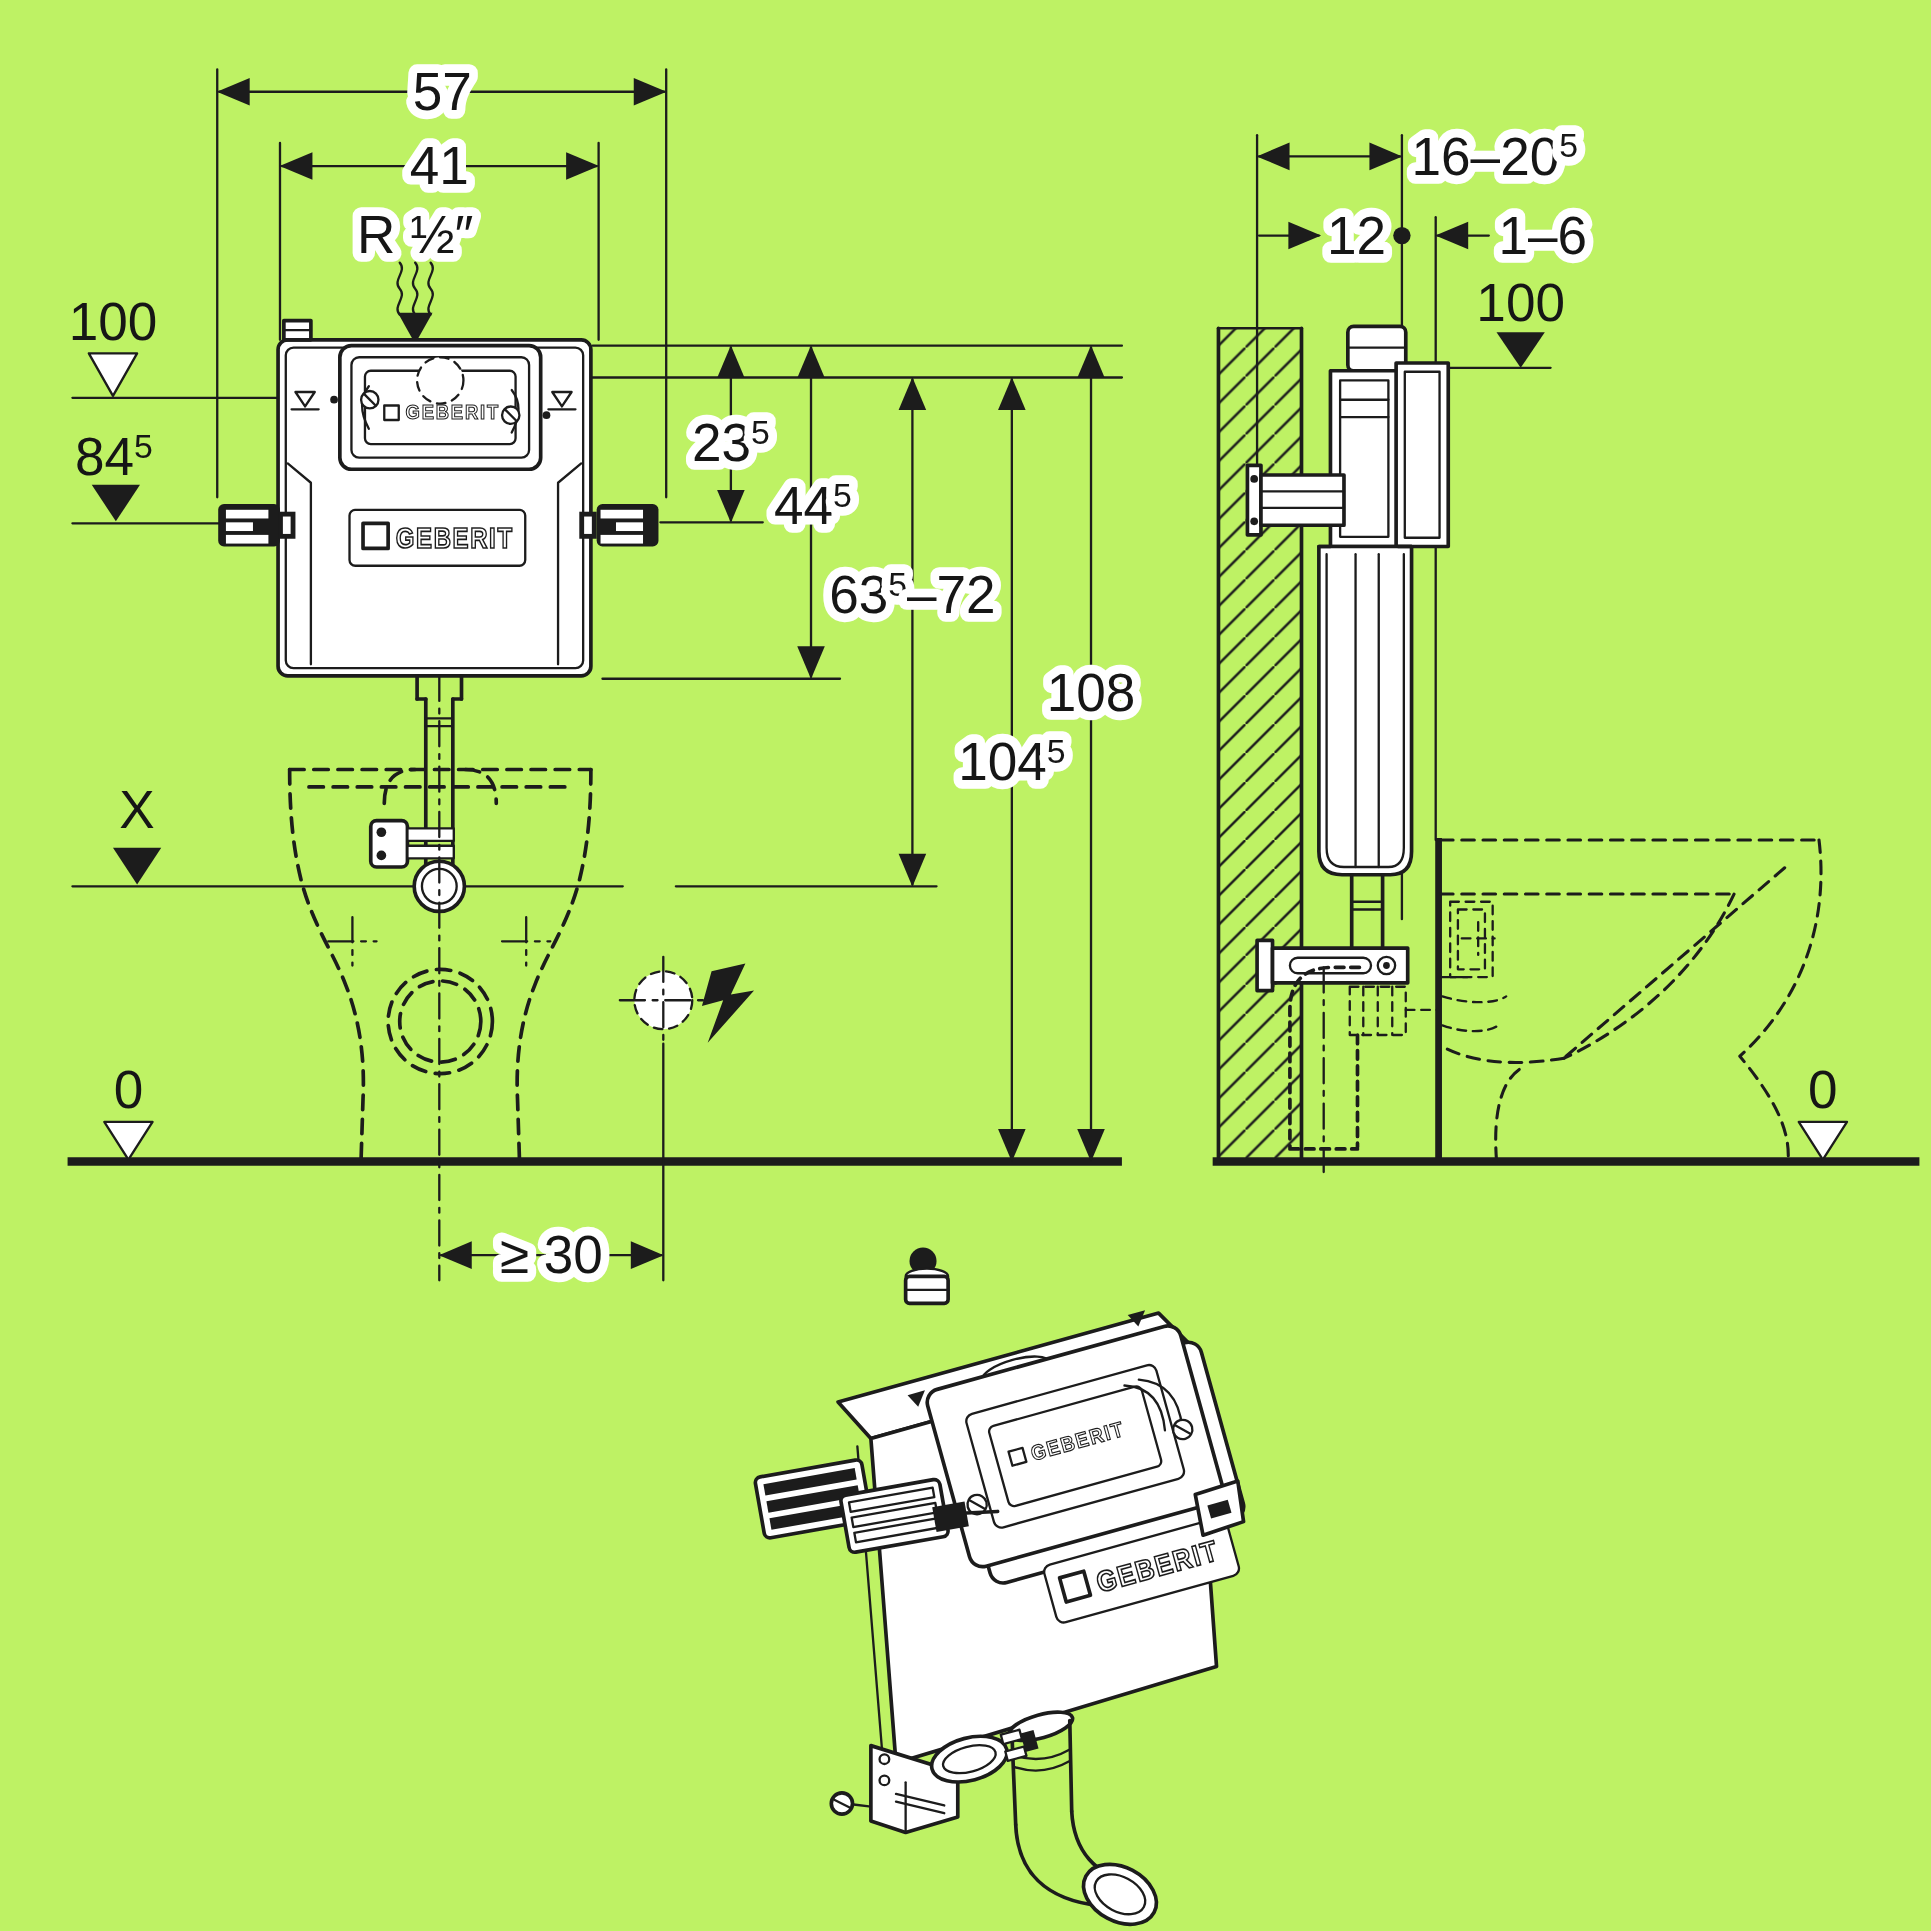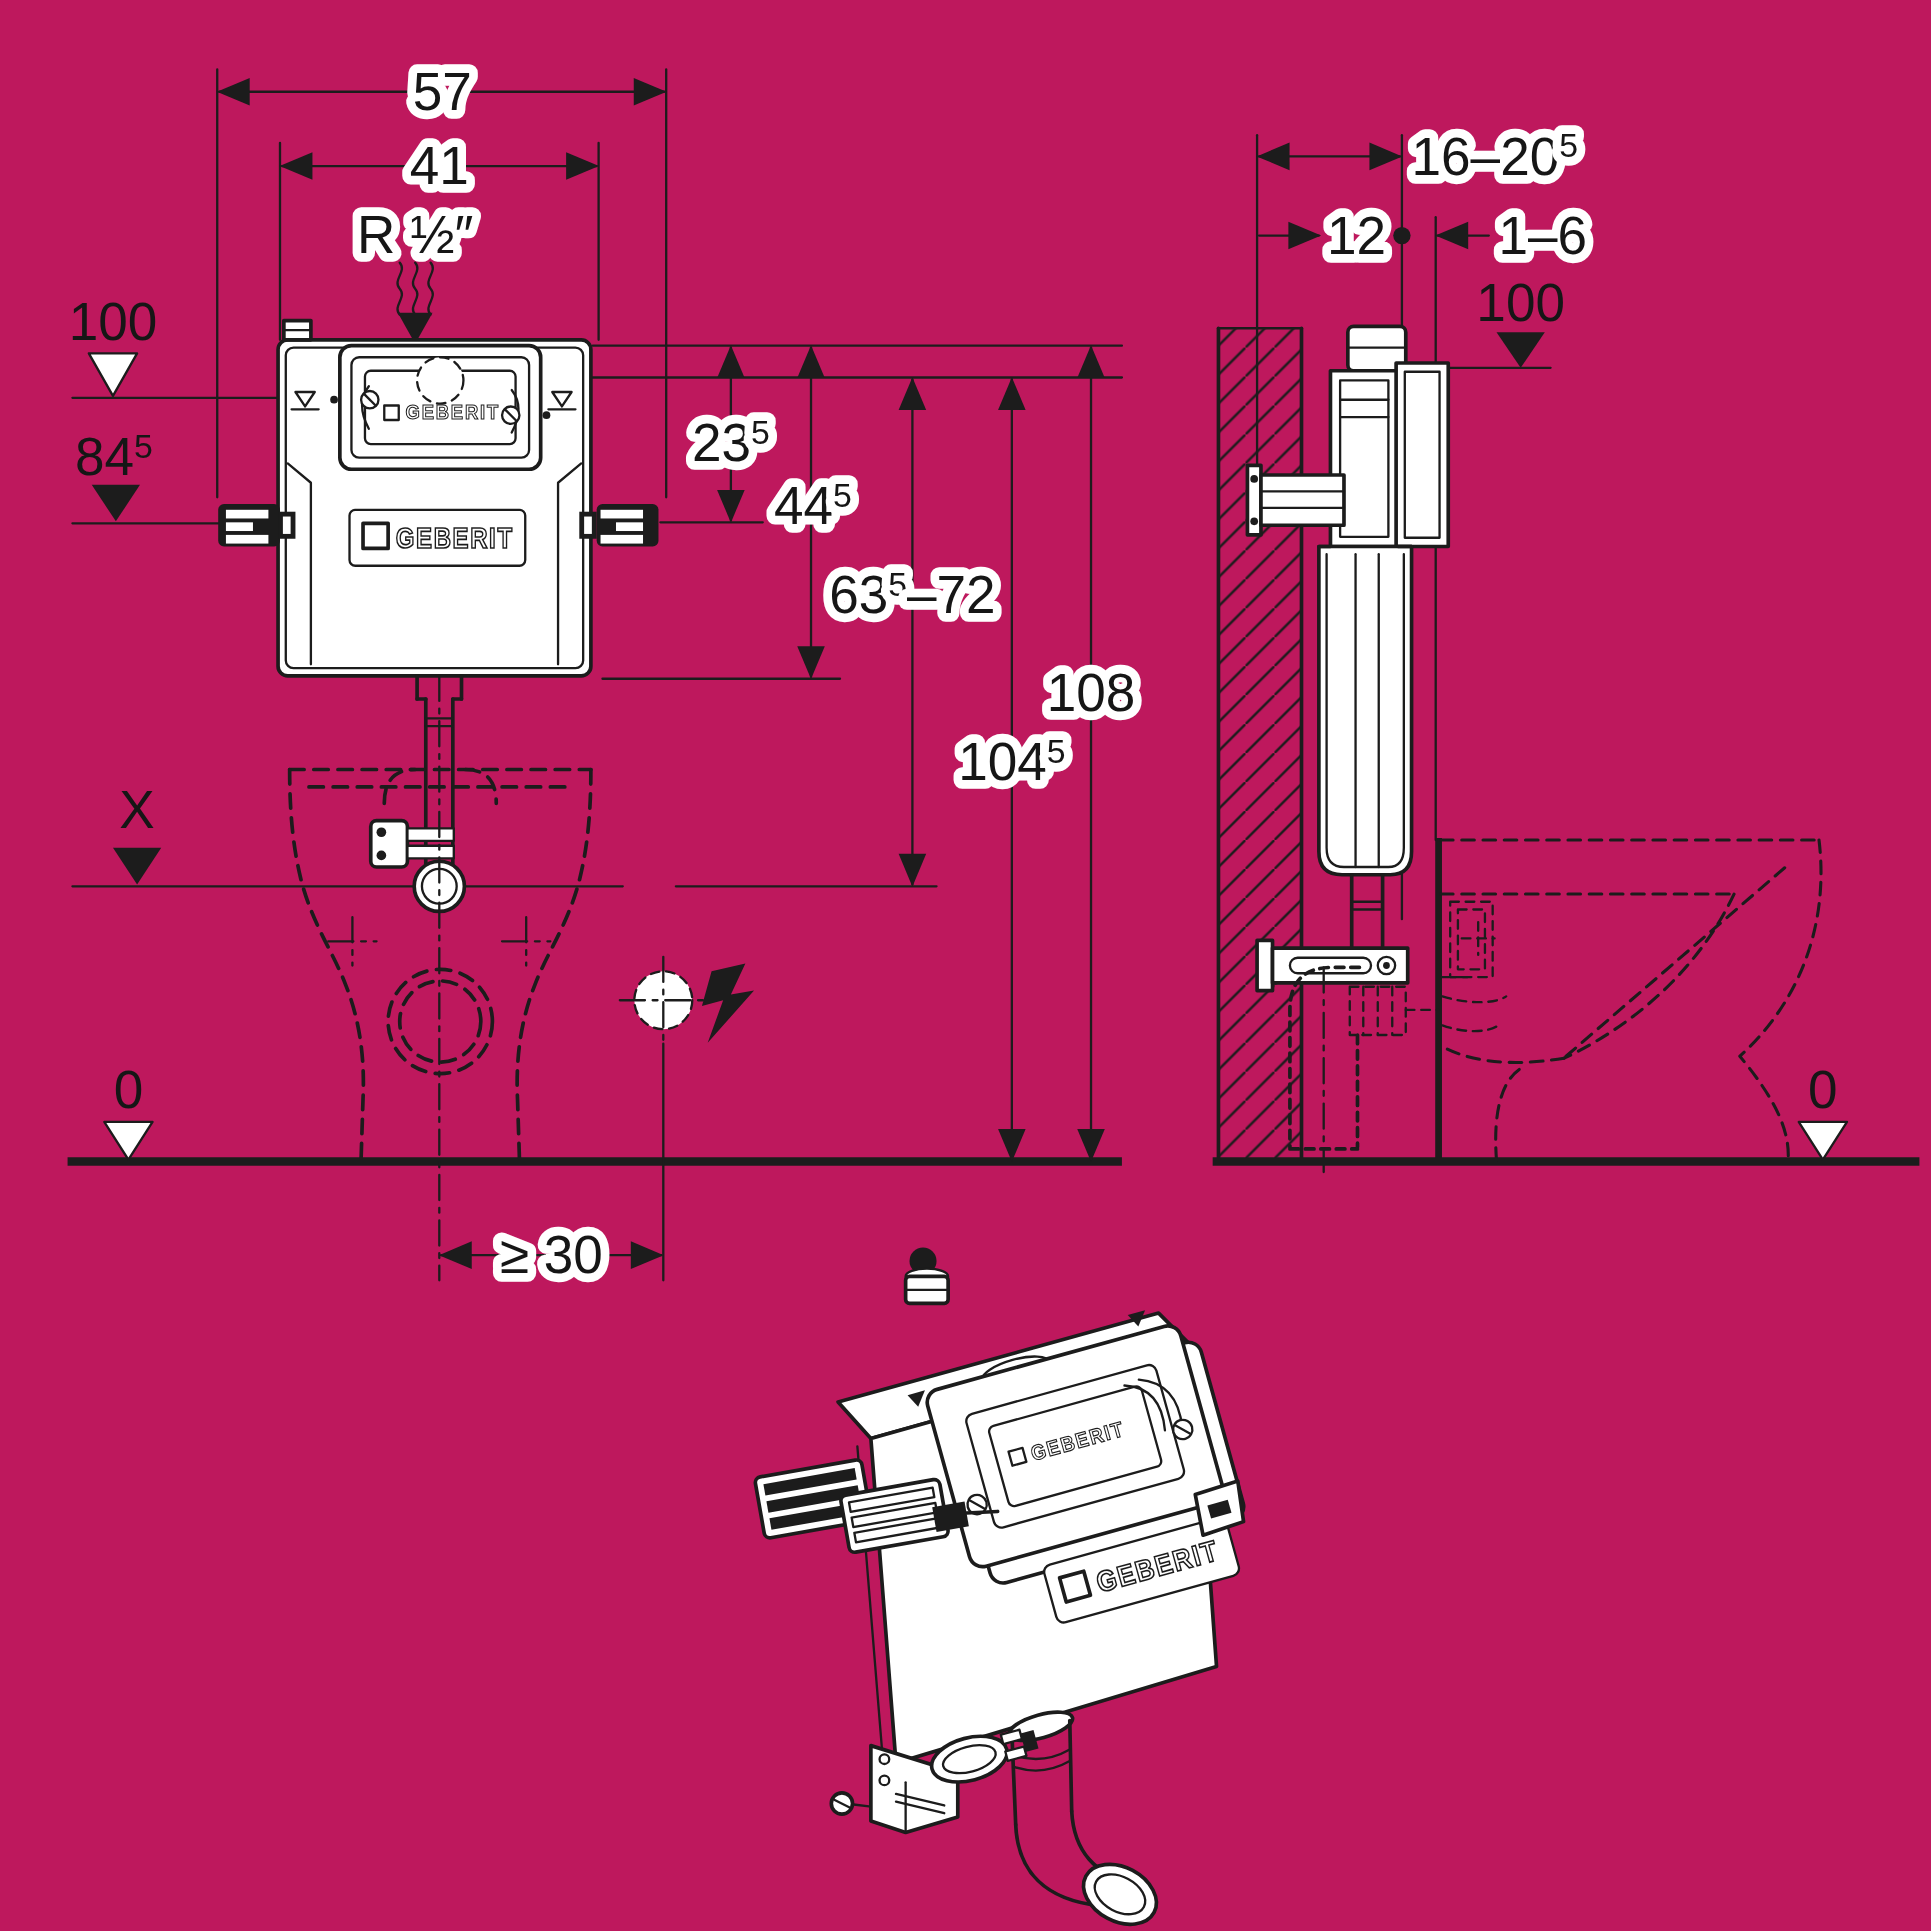--- a/index.html
+++ b/index.html
@@ -1,16 +1,16 @@
 <!DOCTYPE html>
 <html><head>
 <meta charset="utf-8">
 <style>
   html,body{margin:0;padding:0;background:#fff}
-  #stage{width:1931px;height:1931px;position:relative;background:#be185d;overflow:hidden}
+  #stage{width:1931px;height:1931px;position:relative;background:#bef264;overflow:hidden}
   svg{display:block}
   .ln{stroke:#1c1c1c;stroke-width:3.8;fill:none;stroke-linecap:round;stroke-linejoin:round}
   .tn{stroke-width:2.4}
   .tk{stroke-width:9;stroke-linecap:butt}
   .t7{stroke-width:7;stroke-linecap:butt}
   .fw{fill:#fff}
   .fwn{fill:#fff;stroke:none}
   .fb{fill:#1c1c1c;stroke:none}
   .dsh{stroke-dasharray:15 10}
   .dsh2{stroke-dasharray:13 9;stroke-width:3.2}

